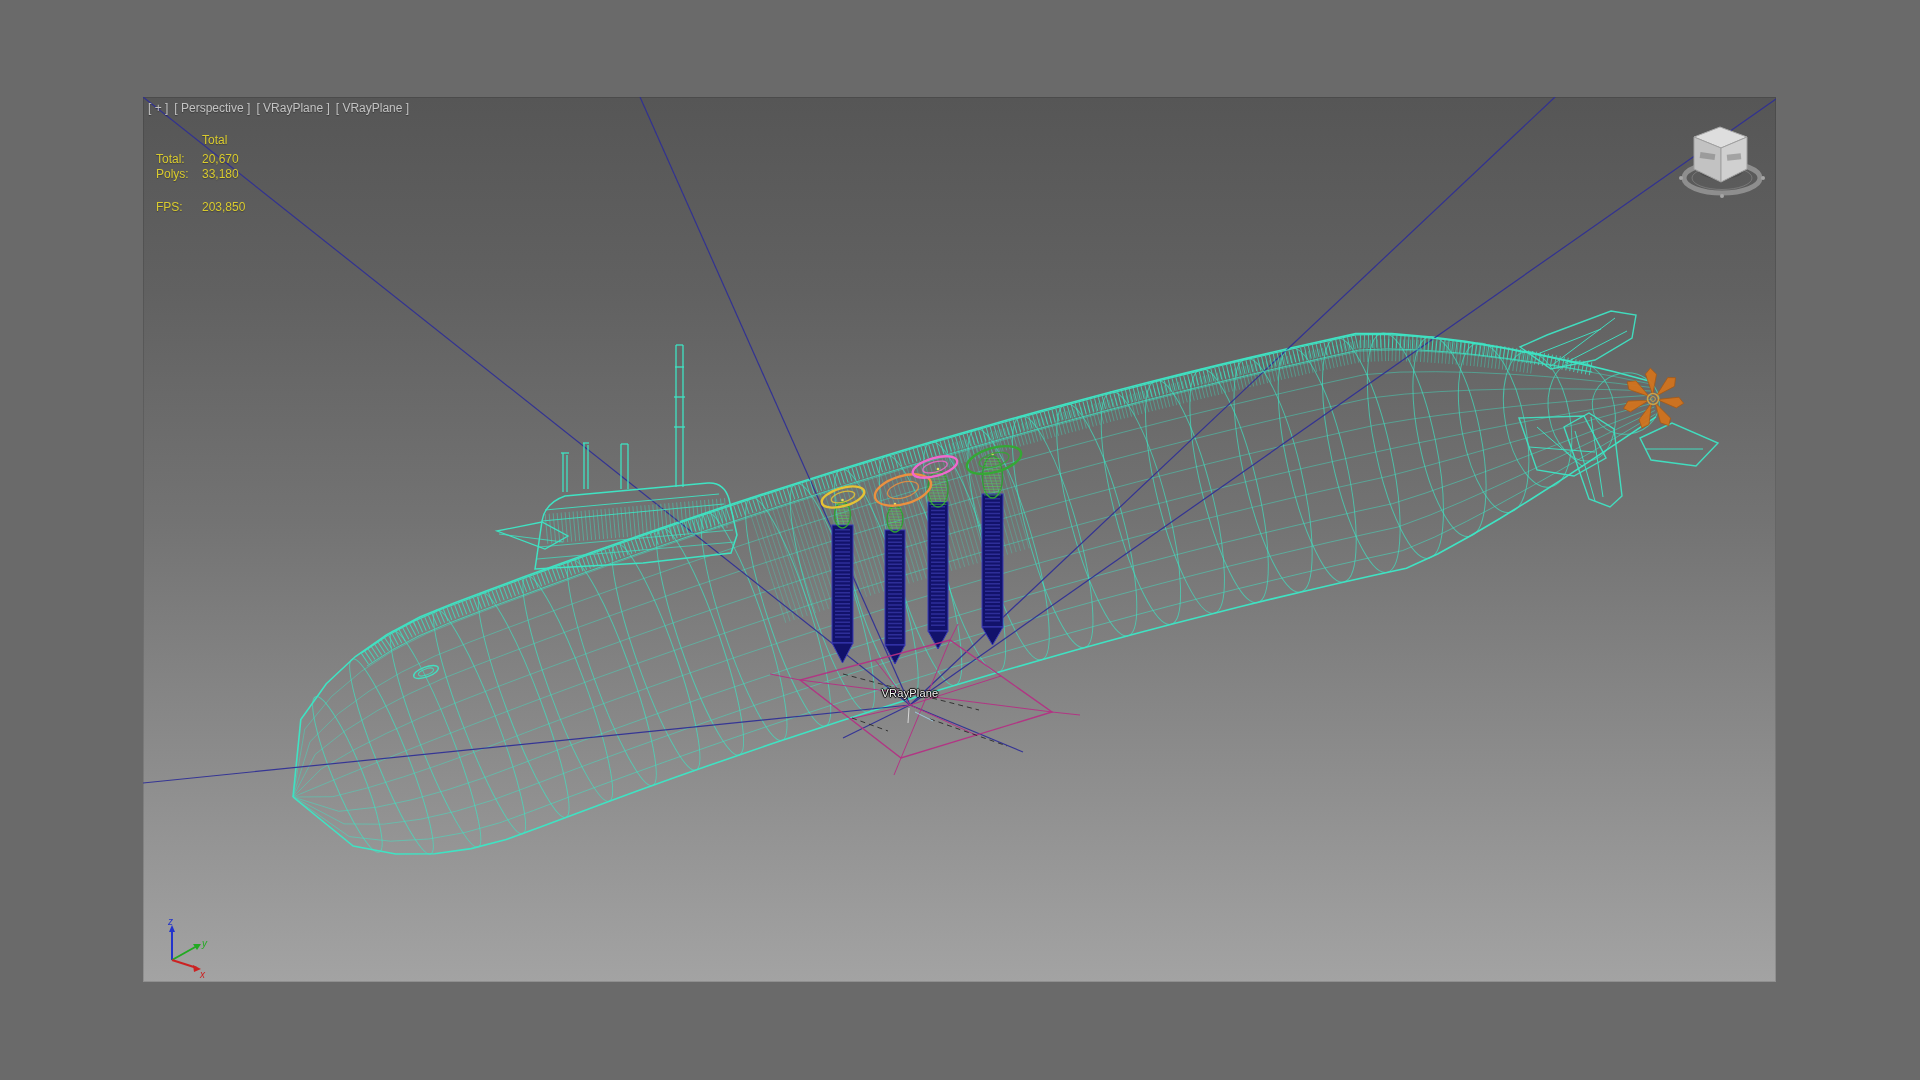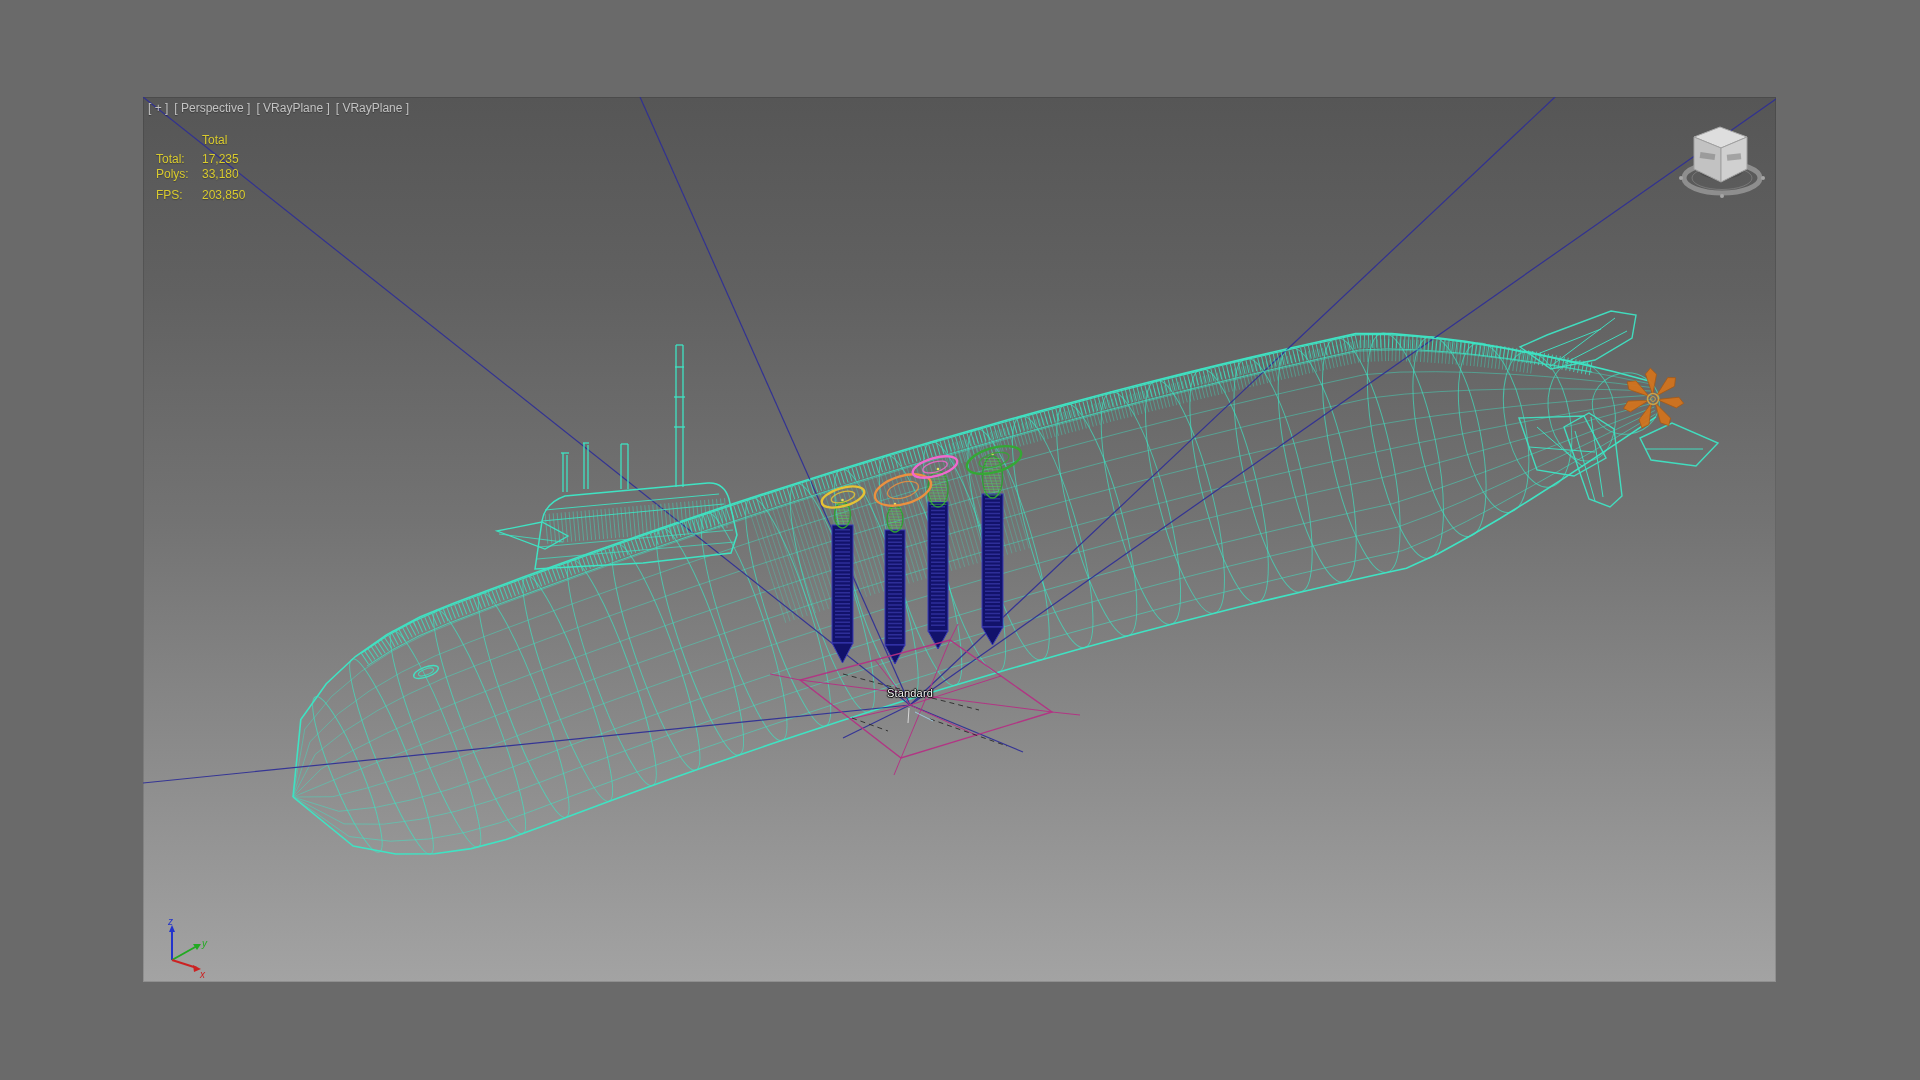--- a/index.html
+++ b/index.html
@@ -9,21 +9,21 @@
     background:linear-gradient(180deg,#565656 0%,#616161 22%,#737373 48%,#8b8b8b 74%,#a3a3a3 100%);
     box-shadow:inset 0 0 0 1px rgba(0,0,0,0.12);}
   .scene-svg{position:absolute;left:0;top:0;width:1633px;height:885px;display:block}
   .vp-label{position:absolute;left:5px;top:4px;font-size:12px;color:#c3c3c3;
     display:flex;gap:6px;text-shadow:0 1px 1px rgba(0,0,0,.35);white-space:pre;cursor:default}
   .stats{position:absolute;left:13px;top:36px;font-size:12px;line-height:15px;
     color:var(--stats-color,#d9cb2e);text-shadow:0 1px 1px rgba(0,0,0,.3)}
   .srow{display:flex}
   .slabel{width:46px}
   .total-row{margin-left:46px;margin-bottom:4px}
-  .fps-row{margin-top:6px}
+  .fps-row{margin-top:18px}
   .obj-label{position:absolute;left:767px;top:590px;transform:translate(-50%,0);
     font-size:11px;color:#f2f2f2;letter-spacing:0.2px;
     text-shadow:-1px 0 1px #000,1px 0 1px #000,0 -1px 1px #000,0 1px 1px #000;cursor:default}
 </style>
 </head>
 <body style="--stats-color: #d9cb2e;">
 
 <div class="viewport">
 
   <svg id="scene" class="scene-svg" viewBox="0 0 1633 885">
@@ -232,26 +232,26 @@
     <span>[ + ]</span>
     <span>[ Perspective ]</span>
     <span>[ VRayPlane ]</span>
     <span>[ VRayPlane ]</span>
   </div>
 
   <div class="stats">
     <div class="srow total-row">Total</div>
     <div class="srow">
       <span class="slabel">Total:</span>
-      <span class="sval">17,235</span>
+      <span class="sval">20,670</span>
     </div>
     <div class="srow">
       <span class="slabel">Polys:</span>
       <span class="sval">33,180</span>
     </div>
     <div class="srow fps-row">
       <span class="slabel">FPS:</span>
       <span class="sval">203,850</span>
     </div>
   </div>
 
-  <div class="obj-label">Standard</div>
+  <div class="obj-label">VRayPlane</div>
 </div>
 
 </body></html>

